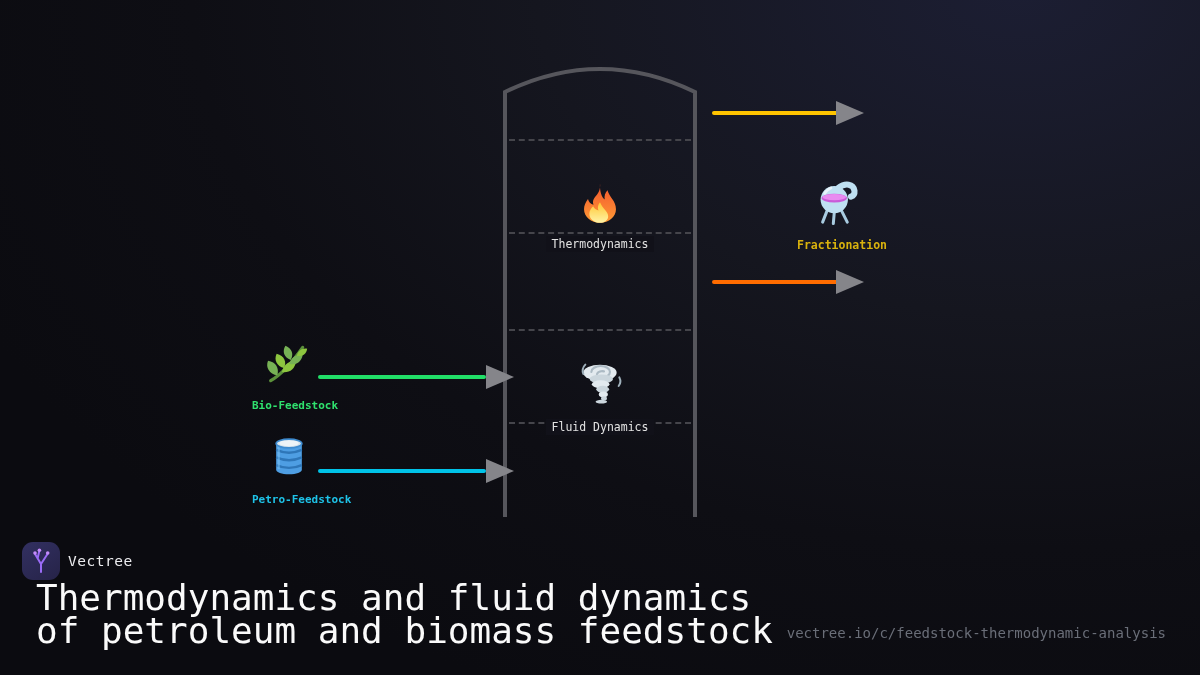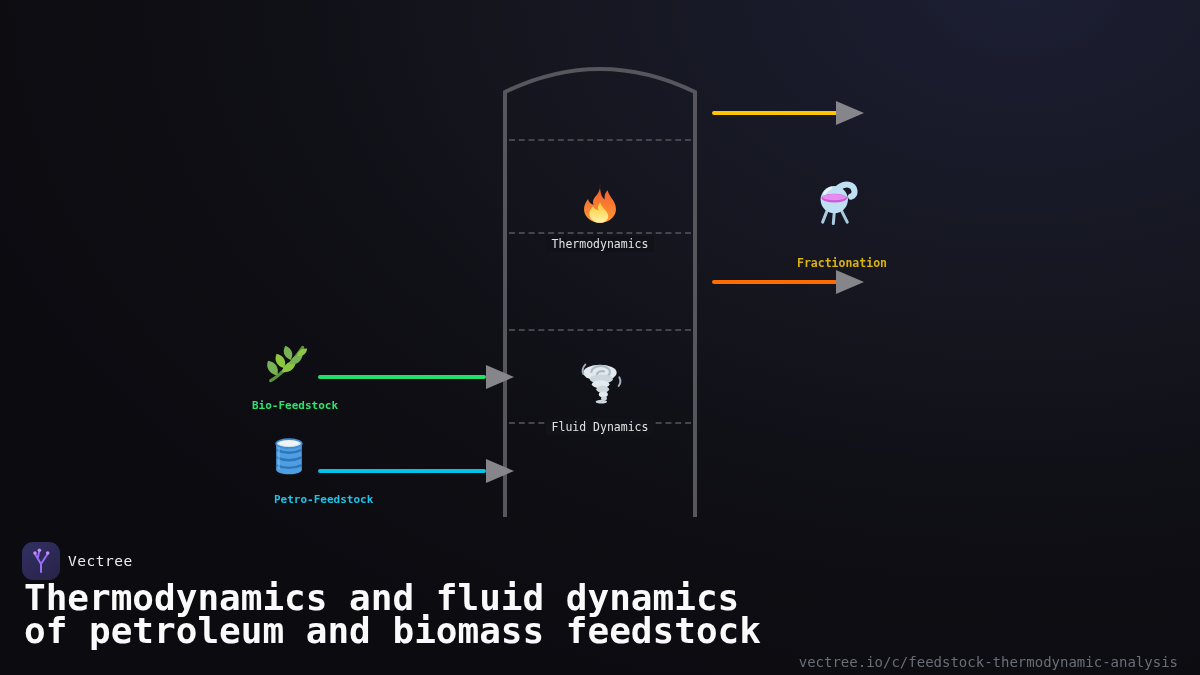--- a/index.html
+++ b/index.html
@@ -19,21 +19,21 @@
   
   .zone-label-wrap { left:505px; width:190px; text-align:center; }
   .zone-label {
     display:inline-block; font-size:11.5px; line-height:16px; color:#E2E2E2;
     background:#111119; padding:0 6px; white-space:nowrap;
   }
 
   
   .feed-label { font-size:11px; line-height:14px; font-weight:bold; white-space:nowrap; }
   .feed-label.bio   { color:#2FE26E; }
-  .feed-label.petro { color:#1EC3E8;margin-left:22px; }
+  .feed-label.petro { color:#1EC3E8; }
 
   .product-label-wrap { left:770px; width:144px; text-align:center; }
   .product-label { font-size:11.5px; line-height:16px; font-weight:bold; color:#D9B20D; white-space:nowrap; }
 
   
   .flow-line { height:4px; border-radius:2px; }
   .flow-line.green  { background:#21DF68; }
   .flow-line.cyan   { background:#00C3E8; }
   .flow-line.yellow { background:#FFC400; }
   .flow-line.orange { background:#FF6C00; }
@@ -42,22 +42,22 @@
     border-top:12px solid transparent; border-bottom:12px solid transparent;
     border-left:28px solid #85858A;
   }
 
   
   .logo-tile {
     left:22px; top:542px; width:38px; height:38px; border-radius:11px;
     background:linear-gradient(145deg,#323061 0%,#262348 100%);
   }
   .brand-text { left:68px; top:551px; font-size:14.5px; line-height:20px; font-weight:normal; color:#ECECEF; letter-spacing:.5px; }
-  .headline { left:24px; top:581px; font-weight:bold; font-size:36px; line-height:33px; color:#FAFAFA; white-space:nowrap; }
-  .url-text { right:22px; top:624px; font-size:14px; line-height:18px; color:#6A6E78; white-space:nowrap;margin-top:29px; }
+  .headline { left:36px; top:581px; font-weight:normal; font-size:36px; line-height:33px; color:#FAFAFA; white-space:nowrap; }
+  .url-text { right:34px; top:624px; font-size:14px; line-height:18px; color:#6A6E78; white-space:nowrap; }
 
   .icon-box { pointer-events:none; }
 </style>
 </head>
 <body>
 
 <div class="canvas">
 
   <svg class="abs column-svg" viewBox="0 0 210 465">
     <path d="M10 459 L10 34 Q105 -12 200 34 L200 459" fill="none" stroke="#56565C" stroke-width="4"></path>
@@ -139,21 +139,21 @@
   <svg class="abs icon-box" style="left:812px;top:177px;width:50px;height:52px;" viewBox="0 0 36 38">
     <path d="M11 24L7.5 33" stroke="#A8CBE0" stroke-width="2.2" stroke-linecap="round"></path>
     <path d="M21 24L25.5 33" stroke="#A8CBE0" stroke-width="2.2" stroke-linecap="round"></path>
     <path d="M16 26L15.3 34" stroke="#A8CBE0" stroke-width="2.2" stroke-linecap="round"></path>
     <path d="M19 8C24 4 30 5 30.8 10 31 12.2 30 13.8 28.2 14.4" fill="none" stroke="#BFE0F2" stroke-width="4.4" stroke-linecap="round"></path>
     <circle cx="16" cy="16.5" r="10" fill="#BFE0F2"></circle>
     <ellipse cx="16" cy="15.4" rx="9.3" ry="3.2" fill="#C95BD8"></ellipse>
     <ellipse cx="16" cy="14.7" rx="8.7" ry="2.3" fill="#E88BF0"></ellipse>
     <path d="M9 12A8.6 8.6 0 0 1 13.6 8" fill="none" stroke="#E8F4FB" stroke-width="2" stroke-linecap="round"></path>
   </svg>
-  <div class="abs product-label-wrap" style="top:234px;margin-top:18px;">
+  <div class="abs product-label-wrap" style="top:234px;">
     <span class="product-label">Fractionation</span>
   </div>
 
   <div class="abs logo-tile">
     <svg style="width:38px;height:38px;display:block;" viewBox="0 0 38 38">
       <path d="M19 30L19 22M19 22L13 12M19 22L25.5 12M15.6 16.5L17.3 9" fill="none" stroke="#9B6CF6" stroke-width="2" stroke-linecap="round"></path>
       <circle cx="13" cy="11" r="1.8" fill="#C48BFA"></circle>
       <circle cx="17.4" cy="8.2" r="1.8" fill="#C48BFA"></circle>
       <circle cx="25.7" cy="11" r="1.8" fill="#C48BFA"></circle>
     </svg>

